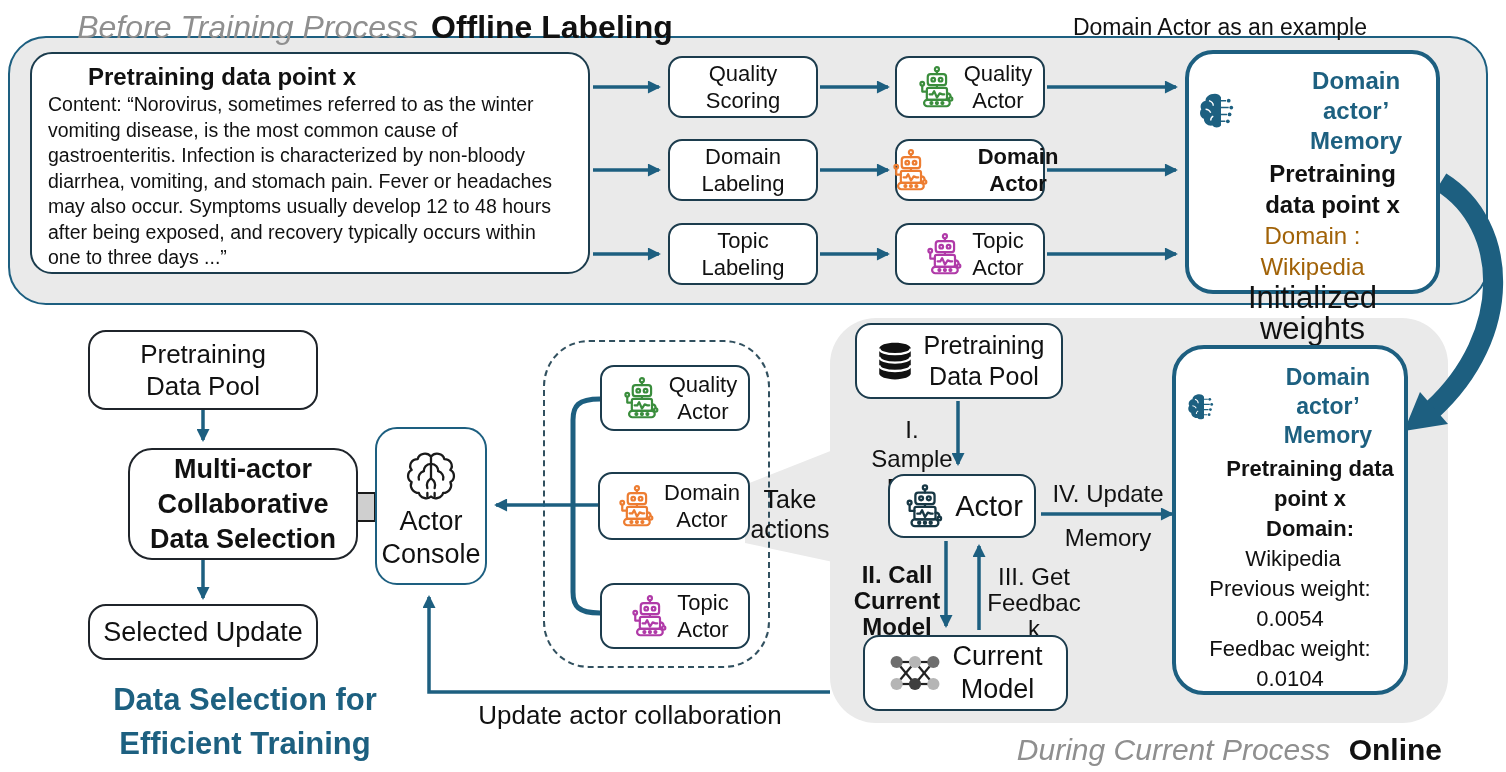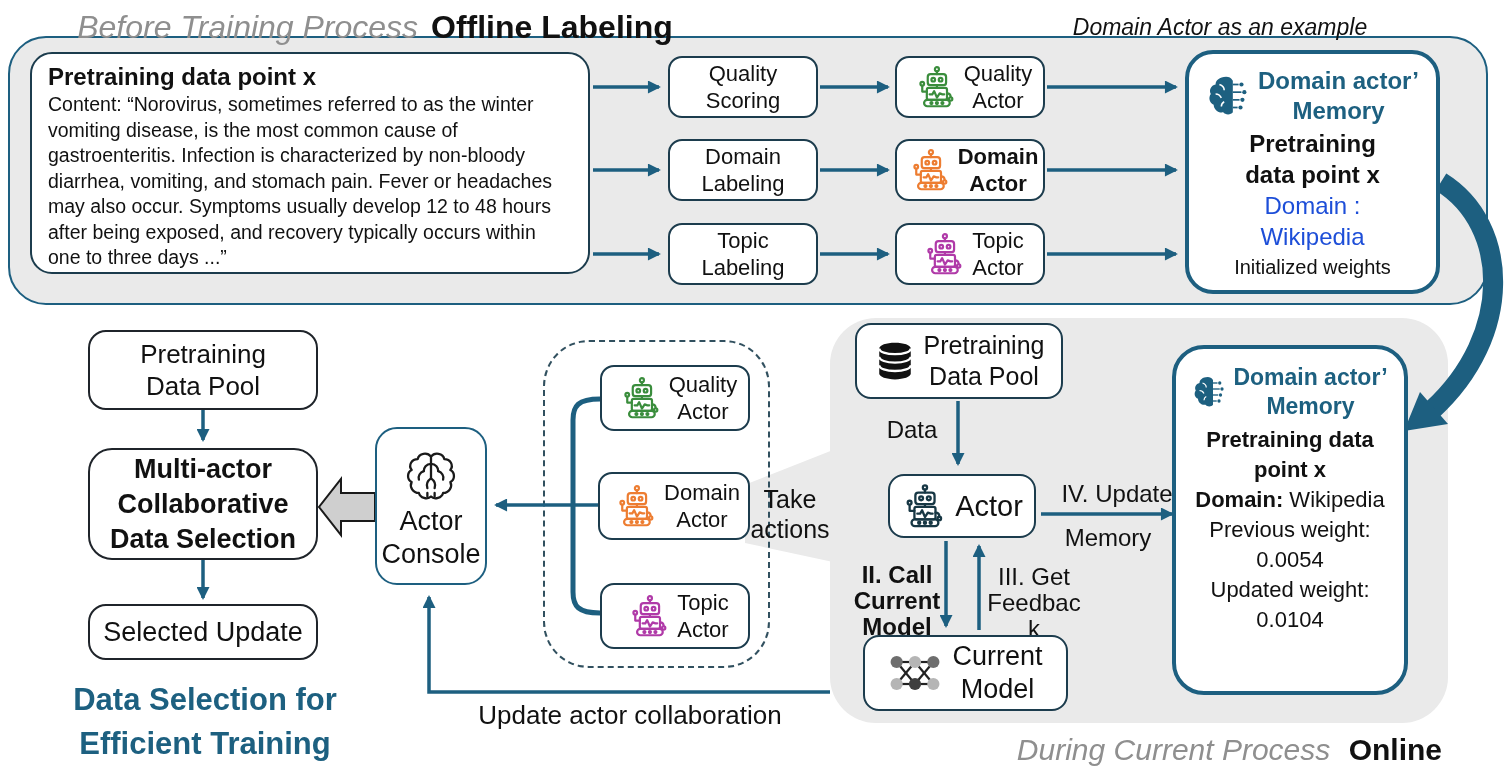--- a/index.html
+++ b/index.html
@@ -6,23 +6,23 @@
   #canvas{position:relative;width:1506px;height:772px;overflow:hidden;background:#fff;}
   .abs{position:absolute;}
   .box{position:absolute;background:#fff;display:flex;align-items:center;justify-content:center;text-align:center;box-sizing:border-box;}
   .b-dark{border:2.4px solid #1c3c4d;border-radius:14px;}
   .b-black{border:2.3px solid #1f242a;border-radius:18px;}
   .b-tealthick{border:4px solid #1d5f80;border-radius:28px;}
   .b-teal{border:2.6px solid #1d5f80;border-radius:22px;}
   .grayband{position:absolute;background:#eaeaea;box-sizing:border-box;}
   .dashed{position:absolute;border:2.6px dashed #31505f;border-radius:46px;box-sizing:border-box;}
   .teal{color:#1d6080;}
-  .orangetx{color:#1d4ed8;}
+  .orangetx{color:#a16207;}
   .grayhdr{color:#8f8f8f;}
-  .bold{font-weight:bold;}
+  .bold{font-weight:bold;margin-left:40px;}
   .ital{font-style:italic;}
   .lines{display:flex;flex-direction:column;align-items:center;justify-content:center;}
   .robot{width:44px;height:44px;flex:0 0 auto;}
   .green{color:#3a8d3c;}
   .orange{color:#ed7d31;}
   .purple{color:#b03aa8;}
   .darkbot{color:#173744;}
   svg.overlay{position:absolute;left:0;top:0;pointer-events:none;}
   .lbl{position:absolute;text-align:center;}
   .actorbox{gap:6px;padding-left:6px;}
@@ -151,21 +151,21 @@
     <polygon points="375,493 341,493 341,479 319,507 341,535 341,521 375,521" fill="#cfcfcf" stroke="#1a1a1a" stroke-width="2"></polygon>
 
     <path d="M1441,182 C1510,225 1514,335 1432,410" fill="none" stroke="#1d5f80" stroke-width="20"></path>
     <polygon points="1404,431 1420,392 1448,424" fill="#1d5f80"></polygon>
   </svg>
 
   <div class="lbl" style="left:30px;top:6px;width:690px;font-size:32px;line-height:42px;">
     <span class="ital grayhdr">Before Training Process</span>
     <span class="bold" style="margin-left:4px;">Offline Labeling</span>
   </div>
-  <div class="lbl" style="left:1010px;top:14px;width:420px;font-size:23px;font-style:italic;">Domain Actor as an example</div>
+  <div class="lbl" style="left:1010px;top:14px;width:420px;font-size:23px;">Domain Actor as an example</div>
 
   <div class="box b-dark" style="left:30px;top:52px;width:560px;height:222px;border-radius:22px;border-color:#1c3c4d;align-items:flex-start;justify-content:flex-start;text-align:left;padding:8px 16px;flex-direction:column;">
     <div class="bold" style="font-size:24px;line-height:30px;">Pretraining data point x</div>
     <div style="font-size:19.5px;line-height:25.5px;">Content: “Norovirus, sometimes referred to as the winter vomiting disease, is the most common cause of gastroenteritis. Infection is characterized by non-bloody diarrhea, vomiting, and stomach pain. Fever or headaches may also occur. Symptoms usually develop 12 to 48 hours after being exposed, and recovery typically occurs within one to three days ...”</div>
   </div>
 
   <div class="box b-dark lines f22" style="left:668px;top:56px;width:150px;height:62px;">
     <span>Quality</span>
     <span>Scoring</span>
   </div>
@@ -213,21 +213,21 @@
         </svg>
       <span class="lines bold teal" style="font-size:24px;line-height:30px;">
         <span>Domain actor’</span>
         <span>Memory</span>
       </span>
     </div>
     <div class="bold" style="font-size:24px;line-height:31px;margin-top:2px;">Pretraining</div>
     <div class="bold" style="font-size:24px;line-height:31px;">data point x</div>
     <div class="orangetx" style="font-size:24px;line-height:31px;">Domain :</div>
     <div class="orangetx" style="font-size:24px;line-height:31px;">Wikipedia</div>
-    <div style="font-size:20px;line-height:31px;">Initialized weights</div>
+    <div style="font-size:31px;line-height:31px;">Initialized weights</div>
   </div>
 
   <div class="box b-black lines f26" style="left:88px;top:330px;width:230px;height:80px;">
     <span>Pretraining</span>
     <span>Data Pool</span>
   </div>
   <div class="box b-black lines bold" style="left:88px;top:448px;width:230px;height:112px;border-radius:24px;font-size:27px;line-height:35px;">
     <span>Multi-actor</span>
     <span>Collaborative</span>
     <span>Data Selection</span>
@@ -286,29 +286,30 @@
   <div class="box b-dark" style="left:855px;top:323px;width:208px;height:76px;gap:8px;border-radius:16px;">
     <svg style="width:42px;height:42px;">
         <use href="#db"></use>
       </svg>
     <span class="lines" style="font-size:25px;line-height:31px;">
       <span>Pretraining</span>
       <span>Data Pool</span>
     </span>
   </div>
   <div class="lbl" style="left:865px;top:415px;width:94px;font-size:24px;line-height:29px;">
+    <div>I. Sample</div>
     <div>Data</div>
   </div>
   <div class="box b-dark" style="left:888px;top:474px;width:148px;height:64px;gap:8px;border-radius:16px;">
     <svg class="robot darkbot" style="width:46px;height:46px;">
         <use href="#robot"></use>
       </svg>
     <span style="font-size:29px;">Actor</span>
   </div>
-  <div class="lbl" style="left:1050px;top:480px;width:116px;font-size:24px;margin-left:9px;">IV. Update</div>
+  <div class="lbl" style="left:1050px;top:480px;width:116px;font-size:24px;">IV. Update</div>
   <div class="lbl" style="left:1050px;top:524px;width:116px;font-size:24px;">Memory</div>
   <div class="lbl" style="left:850px;top:562px;width:94px;font-size:24px;line-height:26px;font-weight:bold;">
     <div>II. Call</div>
     <div>Current</div>
     <div>Model</div>
   </div>
   <div class="lbl" style="left:987px;top:564px;width:94px;font-size:24px;line-height:26px;text-align:center;">
     <div>III. Get</div>
     <div>Feedbac</div>
     <div>k</div>
@@ -331,21 +332,21 @@
       <span class="lines bold teal" style="font-size:23px;line-height:29px;">
         <span>Domain actor’</span>
         <span>Memory</span>
       </span>
     </div>
     <div style="font-size:22px;line-height:30px;margin-top:4px;">
       <div class="bold">Pretraining data point x</div>
       <div><span class="bold">Domain:</span><span style="white-space:pre;"> Wikipedia</span></div>
       <div>Previous weight:</div>
       <div>0.0054</div>
-      <div>Updated weight:</div>
+      <div>Feedbac weight:</div>
       <div>0.0104</div>
     </div>
   </div>
 
   <div class="lbl" style="left:960px;top:730px;width:482px;text-align:right;font-size:30px;line-height:40px;">
     <span class="ital grayhdr">During Current Process</span>
     <span class="bold" style="margin-left:10px;">Online Update</span>
   </div>
 
 </div>

